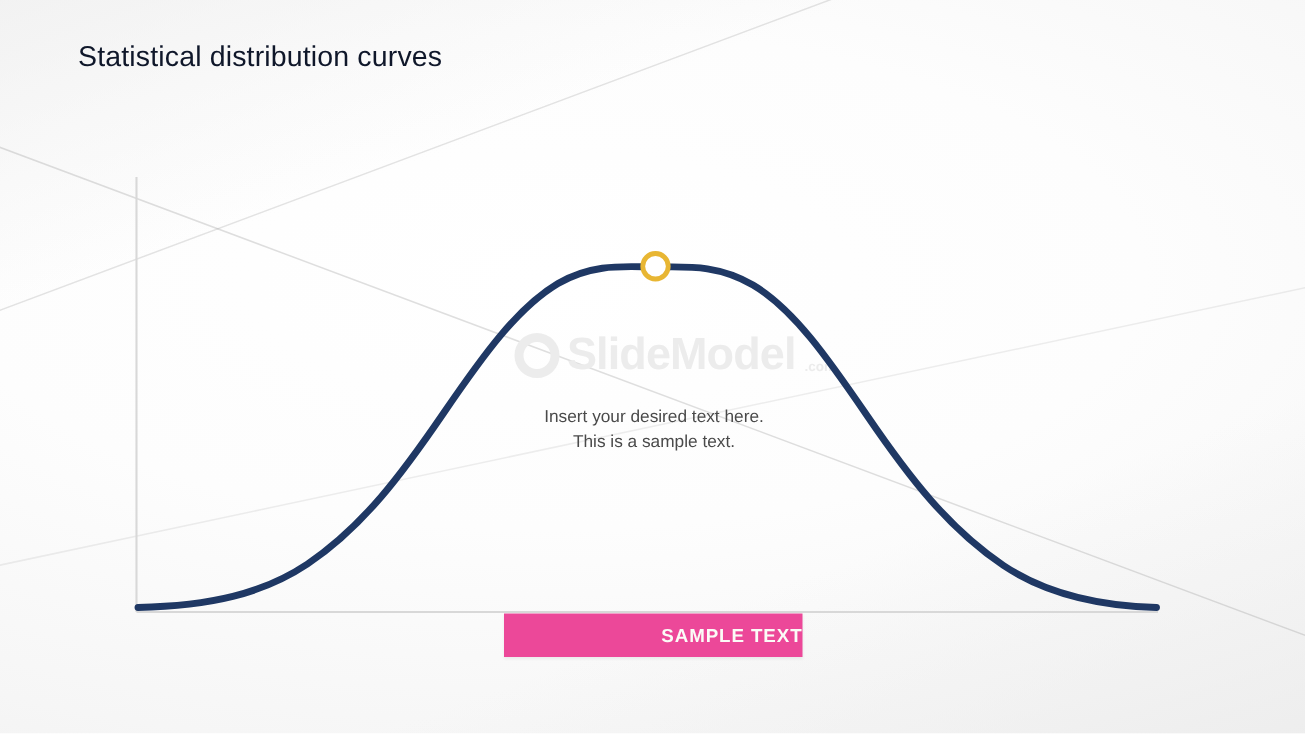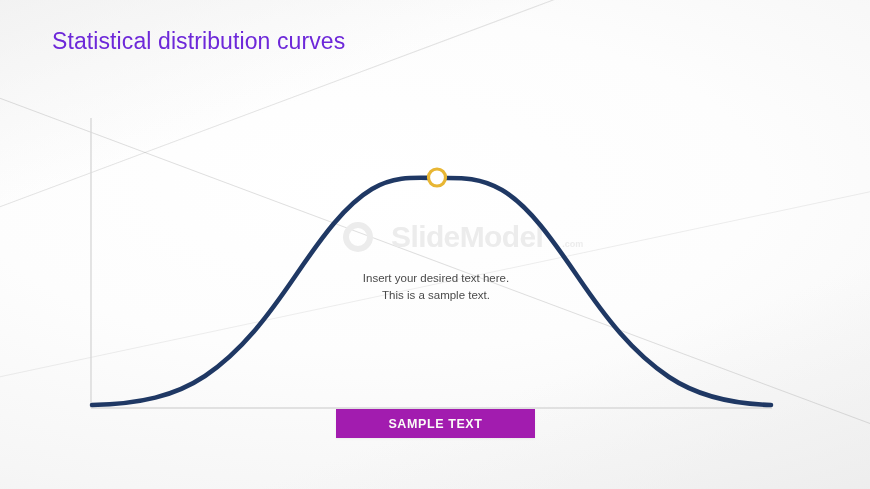--- a/index.html
+++ b/index.html
@@ -46,44 +46,44 @@
   }
   .diag.d1 { top: 8px;   transform: rotate(20.5deg); }
   .diag.d2 { top: 296px; transform: rotate(-20.5deg); background: rgba(150,150,150,0.26); }
   .diag.d3 { top: 440px; left: -300px; width: 1500px; transform: rotate(-12deg); background: rgba(160,160,160,0.18); }
 
   
   .slide-title {
     position: absolute;
     left: 52px;
     top: 28px;
-    font-size: 23px;
+    font-size: 19px;
     font-weight: 400;
-    color: #6d28d9;
+    color: #0f172a;
     letter-spacing: 0.1px;
     white-space: nowrap;
   }
 
   
   .chart {
     position: absolute;
     left: 0;
     top: 0;
     width: 870px;
     height: 489px;
   }
 
   
   .watermark {
     position: absolute;
     left: 343px;
     top: 222px;
     display: flex;
     align-items: center;
-    gap: 18px;
+    gap: 5px;
     user-select: none;
     pointer-events: none;
   }
   .watermark .wm-logo {
     width: 30px;
     height: 30px;
     border-radius: 50%;
     border: 6px solid #ececec;
     box-sizing: border-box;
   }
@@ -173,17 +173,17 @@
              C 699,397 734,404 771,405"></path>
 
     <circle cx="437" cy="177.5" r="8.5" fill="#ffffff" stroke="#e8b633" stroke-width="3.2"></circle>
   </svg>
 
   <div class="body-text" style="color: rgb(74, 74, 74);">
     <div>Insert your desired text here.</div>
     <div>This is a sample text.</div>
   </div>
 
-  <div class="banner" style="background: #a21caf;">
+  <div class="banner" style="background: #ec4899; justify-content: flex-end;">
     <span class="banner-label" style="color: rgb(251, 251, 247);">SAMPLE TEXT</span>
   </div>
 
 </div>
 
 </body></html>

